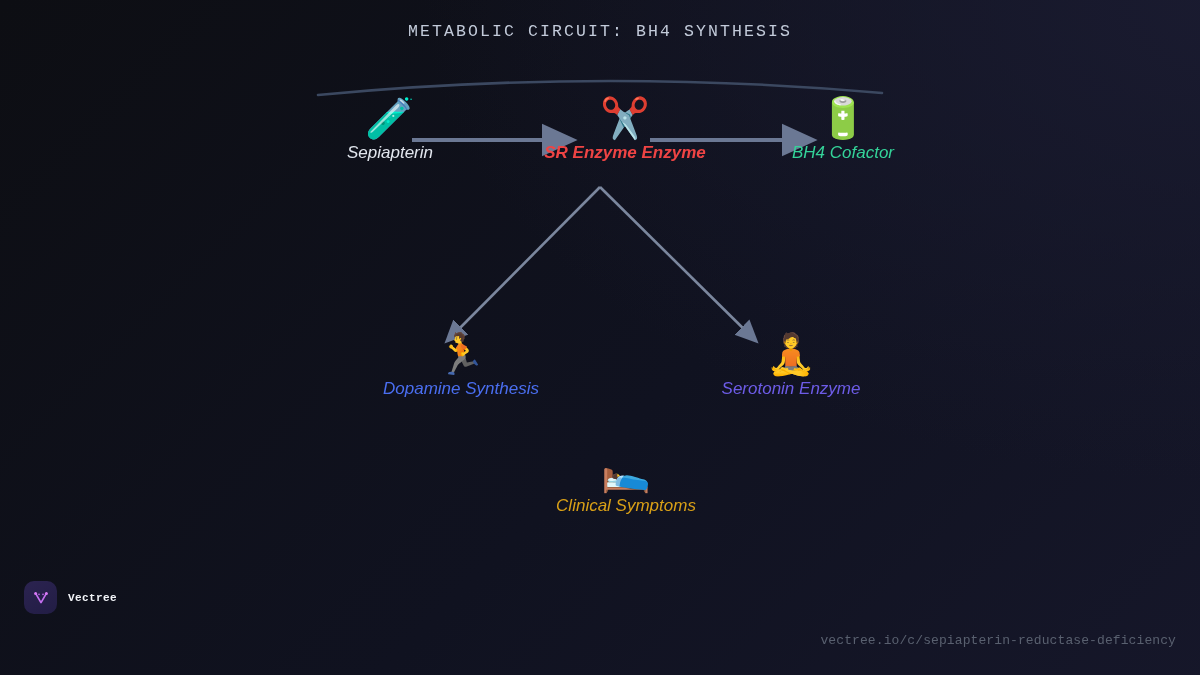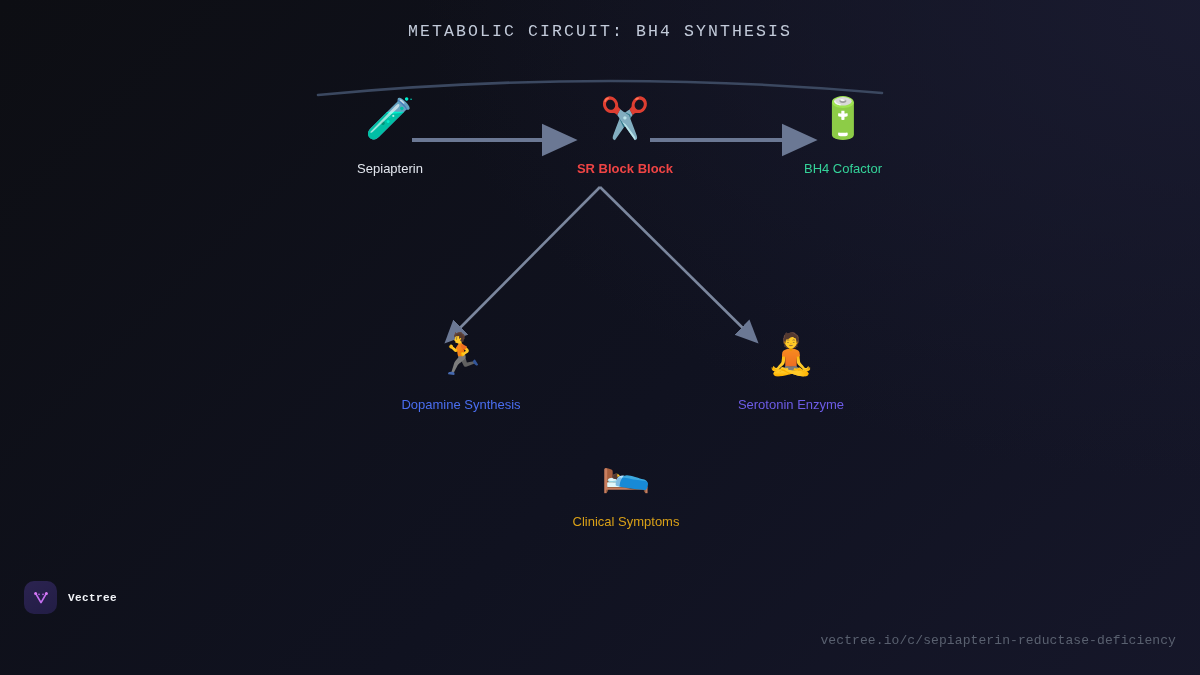--- a/index.html
+++ b/index.html
@@ -52,24 +52,25 @@
   }
   .node .glyph {
     font-family: "DejaVu Sans", sans-serif;
     font-size: 40px;
     line-height: 46px;
     display: block;
     height: 46px;
   }
   .node .nlabel {
     display: block;
-    margin-top: 20px;
-    font-size: 13px;
+    margin-top: 4px;
+    font-size: 17px;
     line-height: 15px;
     white-space: nowrap;
+    font-style: italic;
   }
   .nlabel.tone-neutral { color: #e2e6ee; font-weight: 400; }
   .nlabel.tone-danger  { color: #ef4444; font-weight: bold; }
   .nlabel.tone-success { color: #34d399; font-weight: 400; }
   .nlabel.tone-blue    { color: #4a6ef0; font-weight: 400; }
   .nlabel.tone-violet  { color: #6d5ce7; font-weight: 400; }
   .nlabel.tone-amber   { color: #d9a017; font-weight: 400; }
 
   
   #footer {
@@ -153,21 +154,21 @@
     <line x1="600" y1="187" x2="756" y2="341" stroke="#7b879e" stroke-width="2.6" marker-end="url(#ah2)"></line>
   </svg>
 
   <div class="node" style="left:390px; top:95px;">
     <span class="glyph">🧪</span>
     <span class="nlabel tone-neutral">Sepiapterin</span>
   </div>
 
   <div class="node" style="left:625px; top:95px;">
     <span class="glyph">✂️</span>
-    <span class="nlabel tone-danger">SR Block Block</span>
+    <span class="nlabel tone-danger">SR Enzyme Enzyme</span>
   </div>
 
   <div class="node" style="left:843px; top:95px;">
     <span class="glyph">🔋</span>
     <span class="nlabel tone-success">BH4 Cofactor</span>
   </div>
 
   <div class="node" style="left:461px; top:331px;">
     <span class="glyph">🏃</span>
     <span class="nlabel tone-blue">Dopamine Synthesis</span>

